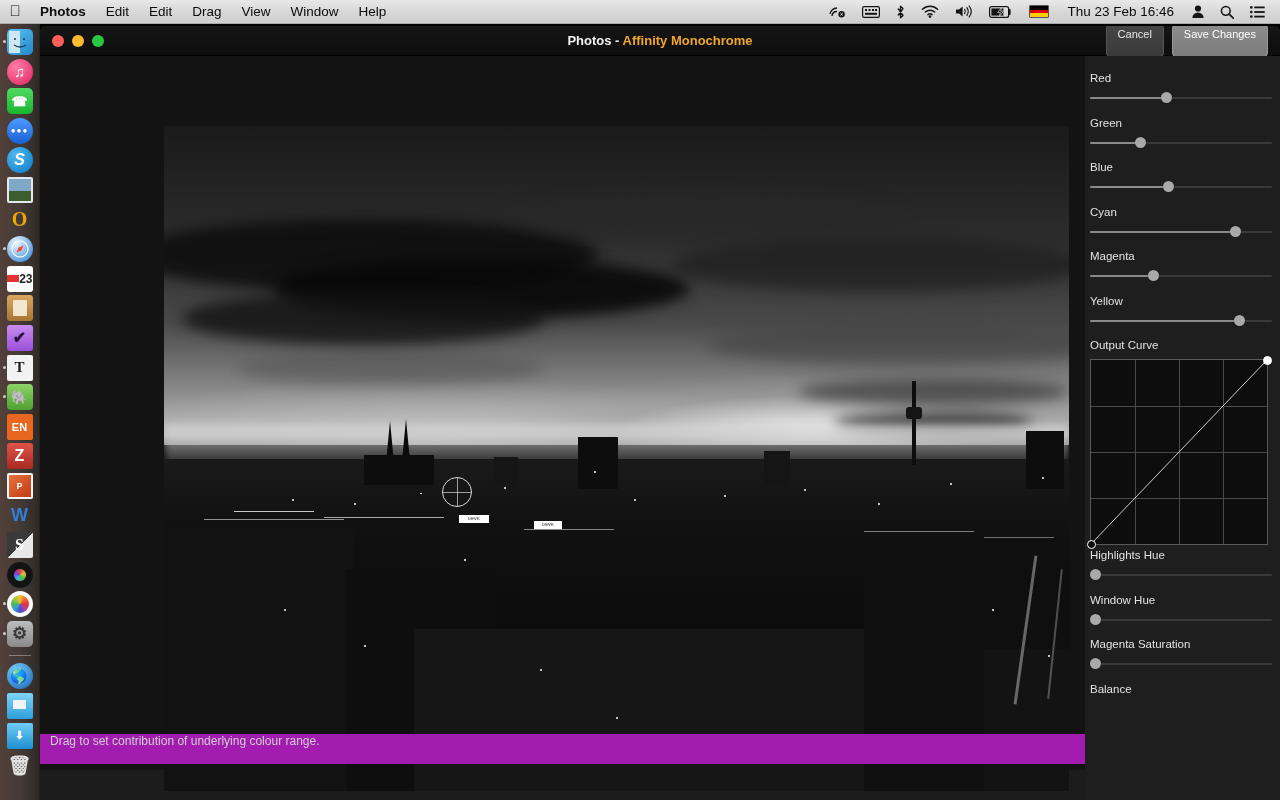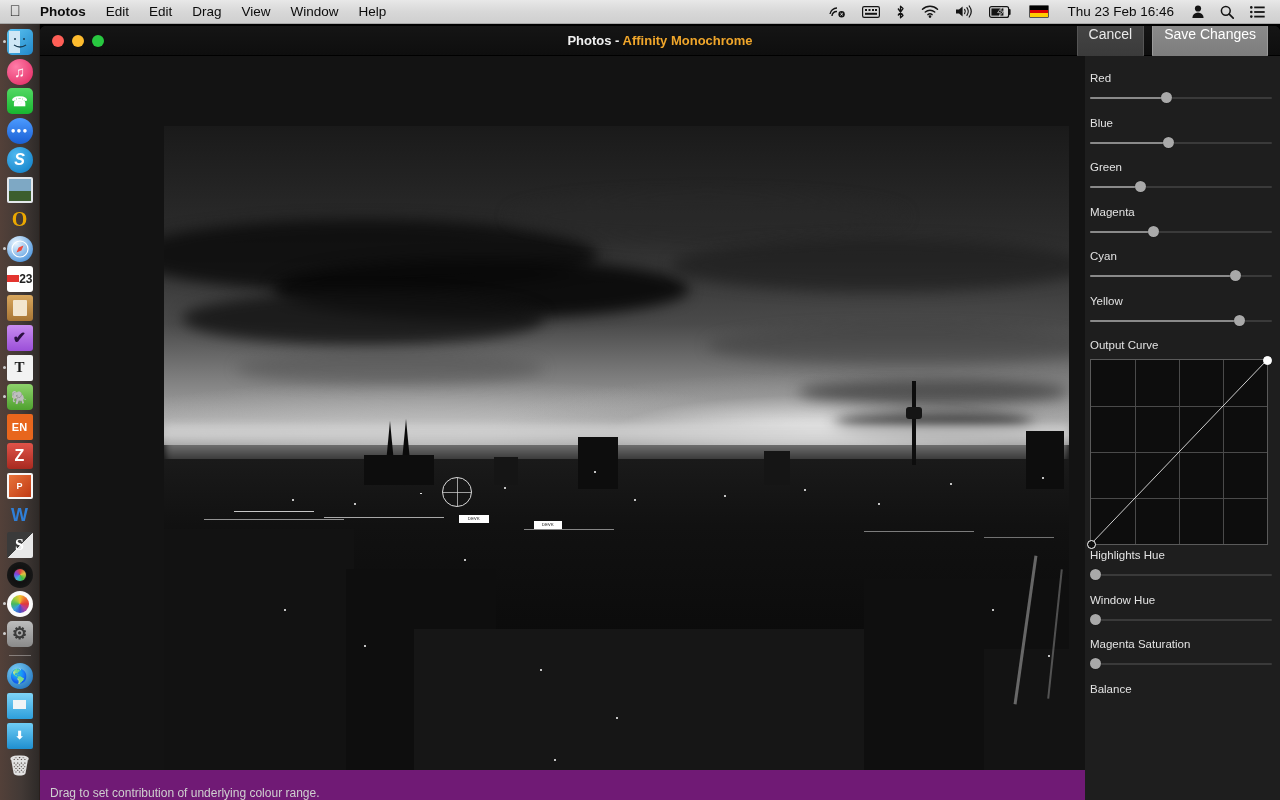--- a/index.html
+++ b/index.html
@@ -82,21 +82,21 @@
   #traffic{ display:flex; gap:8px; padding-left:12px; }
   .tl{ width:12px; height:12px; border-radius:50%; }
   .tl.red{ background:#ff5f57; } .tl.yel{ background:#febc2e; } .tl.grn{ background:#28c840; }
   #wintitle{
     position:absolute; left:0; right:0; text-align:center;
     font-size:13px; font-weight:bold; color:#f0f0f0; pointer-events:none;
   }
   #wintitle .doc{ color:#f0a62b;margin-top:28px; }
   #title-btns{ margin-left:auto; display:flex; gap:8px; padding-right:12px; }
   .tbtn{
-    font-size:14px; color:#e9e9e9; padding:3px 11px 16px; border-radius:4px;
+    font-size:11px; color:#e9e9e9; padding:3px 11px 16px; border-radius:4px;
     background:linear-gradient(to bottom,#454545,#3a3a3a);
     border:1px solid #555; line-height:1.15; white-space:nowrap;
   }
   .tbtn.primary{ background:linear-gradient(to bottom,#8c8c8c,#7c7c7c); border-color:#9a9a9a; color:#fff; }
 
   
   #canvas-area{
     position:absolute; left:0; top:30px; width:1045px; height:714px;
     background:#131313;
   }
@@ -132,22 +132,22 @@
   .ltw{ position:absolute; background:#e8e8e8; }
   .sign{
     position:absolute; background:#fff; font-size:4px; color:#000;
     display:flex; align-items:center; justify-content:center; letter-spacing:.3px;
   }
   .ferris{
     position:absolute; border:1.4px solid #d8d8d8; border-radius:50%;
     width:30px; height:30px;
   }
   #statusbar{
-    position:absolute; left:0; top:744px; width:1045px; height:30px;
-    background:#701a75; display:flex; align-items:flex-end; padding-left:10px;
+    position:absolute; left:0; top:708px; width:1045px; height:30px;
+    background:#a21caf; display:flex; align-items:flex-start; padding-left:10px;
   }
   #statusbar span{ font-size:12px; color:#cfcfcf; }
 
   
   #panel{
     position:absolute; left:1045px; top:30px; width:195px; height:744px;
     background:#1e1e1e; padding:16px 0 0 5px; overflow:hidden;
   }
   .ctl{ margin-bottom:12.5px; }
   .ctl-label{ font-size:11.5px; color:#e2e2e2; margin-bottom:8px; }
@@ -507,52 +507,52 @@
     <div class="ctl">
       <div class="ctl-label">Red</div>
       <div class="slider">
         <div class="strack"></div>
         <div class="sfill" style="width:42%"></div>
         <div class="sthumb" style="left:42%"></div>
       </div>
     </div>
 
     <div class="ctl">
+      <div class="ctl-label">Green</div>
+      <div class="slider">
+        <div class="strack"></div>
+        <div class="sfill" style="width:28%"></div>
+        <div class="sthumb" style="left:28%"></div>
+      </div>
+    </div>
+
+    <div class="ctl">
       <div class="ctl-label">Blue</div>
       <div class="slider">
         <div class="strack"></div>
         <div class="sfill" style="width:43%"></div>
         <div class="sthumb" style="left:43%"></div>
       </div>
     </div>
 
     <div class="ctl">
-      <div class="ctl-label">Green</div>
-      <div class="slider">
-        <div class="strack"></div>
-        <div class="sfill" style="width:28%"></div>
-        <div class="sthumb" style="left:28%"></div>
+      <div class="ctl-label">Cyan</div>
+      <div class="slider">
+        <div class="strack"></div>
+        <div class="sfill" style="width:80%"></div>
+        <div class="sthumb" style="left:80%"></div>
       </div>
     </div>
 
     <div class="ctl">
       <div class="ctl-label">Magenta</div>
       <div class="slider">
         <div class="strack"></div>
         <div class="sfill" style="width:35%"></div>
         <div class="sthumb" style="left:35%"></div>
-      </div>
-    </div>
-
-    <div class="ctl">
-      <div class="ctl-label">Cyan</div>
-      <div class="slider">
-        <div class="strack"></div>
-        <div class="sfill" style="width:80%"></div>
-        <div class="sthumb" style="left:80%"></div>
       </div>
     </div>
 
     <div class="ctl">
       <div class="ctl-label">Yellow</div>
       <div class="slider">
         <div class="strack"></div>
         <div class="sfill" style="width:82%"></div>
         <div class="sthumb" style="left:82%"></div>
       </div>

